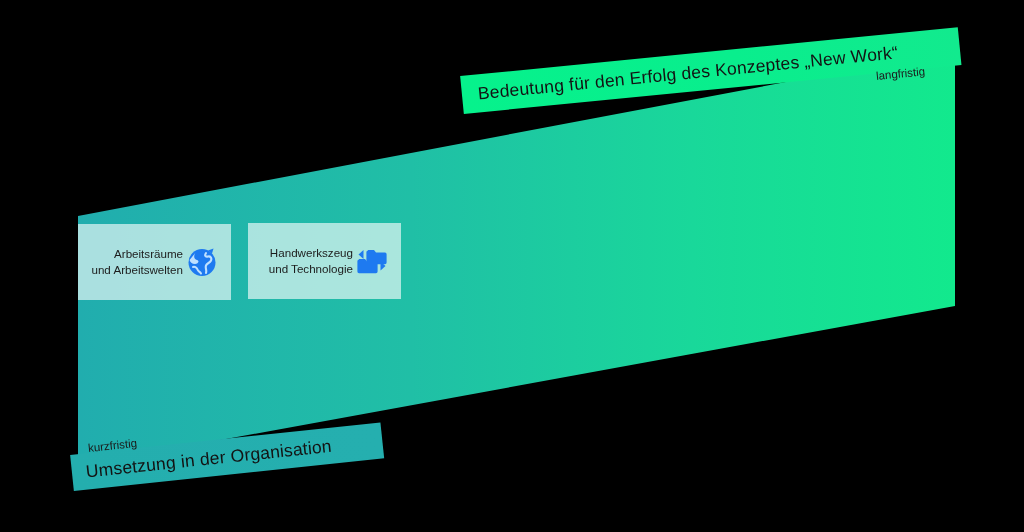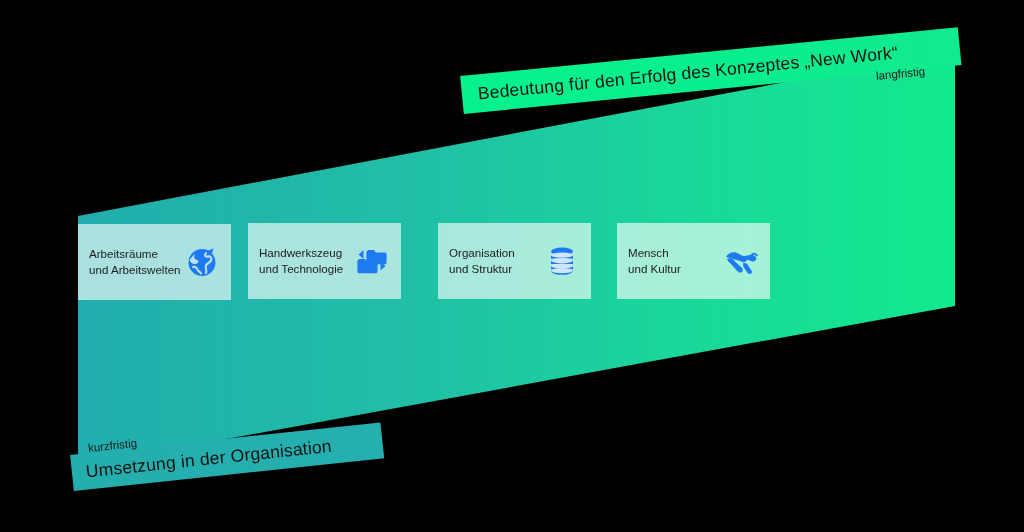--- a/index.html
+++ b/index.html
@@ -93,20 +93,21 @@
     transform-origin: 0 50%;
   }
 
   
   .cards {
     position: absolute;
     left: 0;
     top: 0;
     width: 1024px;
     height: 532px;
+    text-align: right;
   }
 
   .card {
     position: absolute;
     width: 153px;
     height: 76px;
     background: rgba(255, 255, 255, 0.62);
     display: flex;
     align-items: center;
     box-sizing: border-box;
@@ -192,58 +193,18 @@
                    v-10.4 a1.6 1.6 0 0 1 1.6 -1.6 z" fill="#1E7AF0"></path>
           <path d="M5 16 h6 l2 2.6 h9 a1.6 1.6 0 0 1 1.6 1.6 v8.4
                    a1.6 1.6 0 0 1 -1.6 1.6 h-17 a1.6 1.6 0 0 1 -1.6 -1.6
                    v-10.4 a1.6 1.6 0 0 1 1.6 -1.6 z" fill="#1E7AF0"></path>
           <path d="M9.5 7 L4.5 11.5 L9.5 16 Z" fill="#1E7AF0"></path>
           <path d="M26.5 18.5 L31.5 23 L26.5 27.5 Z" fill="#1E7AF0"></path>
         </svg>
       </span>
     </div>
 
-    <div class="card card-3">
-      <span class="card-label">Organisation
-und Struktur</span>
-      <span class="card-icon">
-        <svg width="36" height="36" viewBox="0 0 36 36">
-          <g fill="#1E7AF0">
-            <ellipse cx="18" cy="8.5" rx="11" ry="4"></ellipse>
-            <rect x="7" y="12" width="22" height="3.6"></rect>
-            <rect x="7" y="17.4" width="22" height="3.6"></rect>
-            <rect x="7" y="22.8" width="22" height="3.6"></rect>
-            <path d="M7 27 h22 v0.8 a11 4 0 0 1 -22 0 z"></path>
-          </g>
-          <g fill="#CFE6FF">
-            <ellipse cx="18" cy="12.2" rx="11" ry="2.6"></ellipse>
-            <ellipse cx="18" cy="17.6" rx="11" ry="2.6"></ellipse>
-            <ellipse cx="18" cy="23" rx="11" ry="2.6"></ellipse>
-            <ellipse cx="18" cy="27.6" rx="11" ry="2.6"></ellipse>
-          </g>
-        </svg>
-      </span>
-    </div>
-
-    <div class="card card-4">
-      <span class="card-label">Mensch
-und Kultur</span>
-      <span class="card-icon">
-        <svg width="36" height="36" viewBox="0 0 36 36">
-          <path d="M3 14 C5 10 9 8.5 13 9.5 C16 10.3 18 13 21 13
-                   C24 13 27 11 30 12 C33.5 13.2 34 16 32.5 17.5
-                   C30.5 19.5 27 18 25 16.5 L22.5 18.5
-                   C21 19.8 19 19.5 18 18.2 Z" fill="#1E7AF0"></path>
-          <path d="M4 16 C6.5 14.5 9 15.2 10.5 17 L19 25
-                   C20.5 26.7 20 29 18 29.5 C16.5 29.9 15 29 14 27.8
-                   L8 21 C6 19 4.5 17.8 4 16 Z" fill="#1E7AF0"></path>
-          <path d="M20 20.5 C22 19.5 24 20.5 25 22.2 L28.5 27.5
-                   C29.5 29.2 28.5 31 26.8 31 C25.5 31 24.5 30 24 29
-                   L20.5 24 Z" fill="#1E7AF0"></path>
-          <path d="M29 11.5 C31 10 33 10.8 34 12.5" fill="none" stroke="#1E7AF0" stroke-width="1.8" stroke-linecap="round"></path>
-        </svg>
-      </span>
-    </div>
+
 
 
   </div>
 
 </div>
 
 </body></html>

